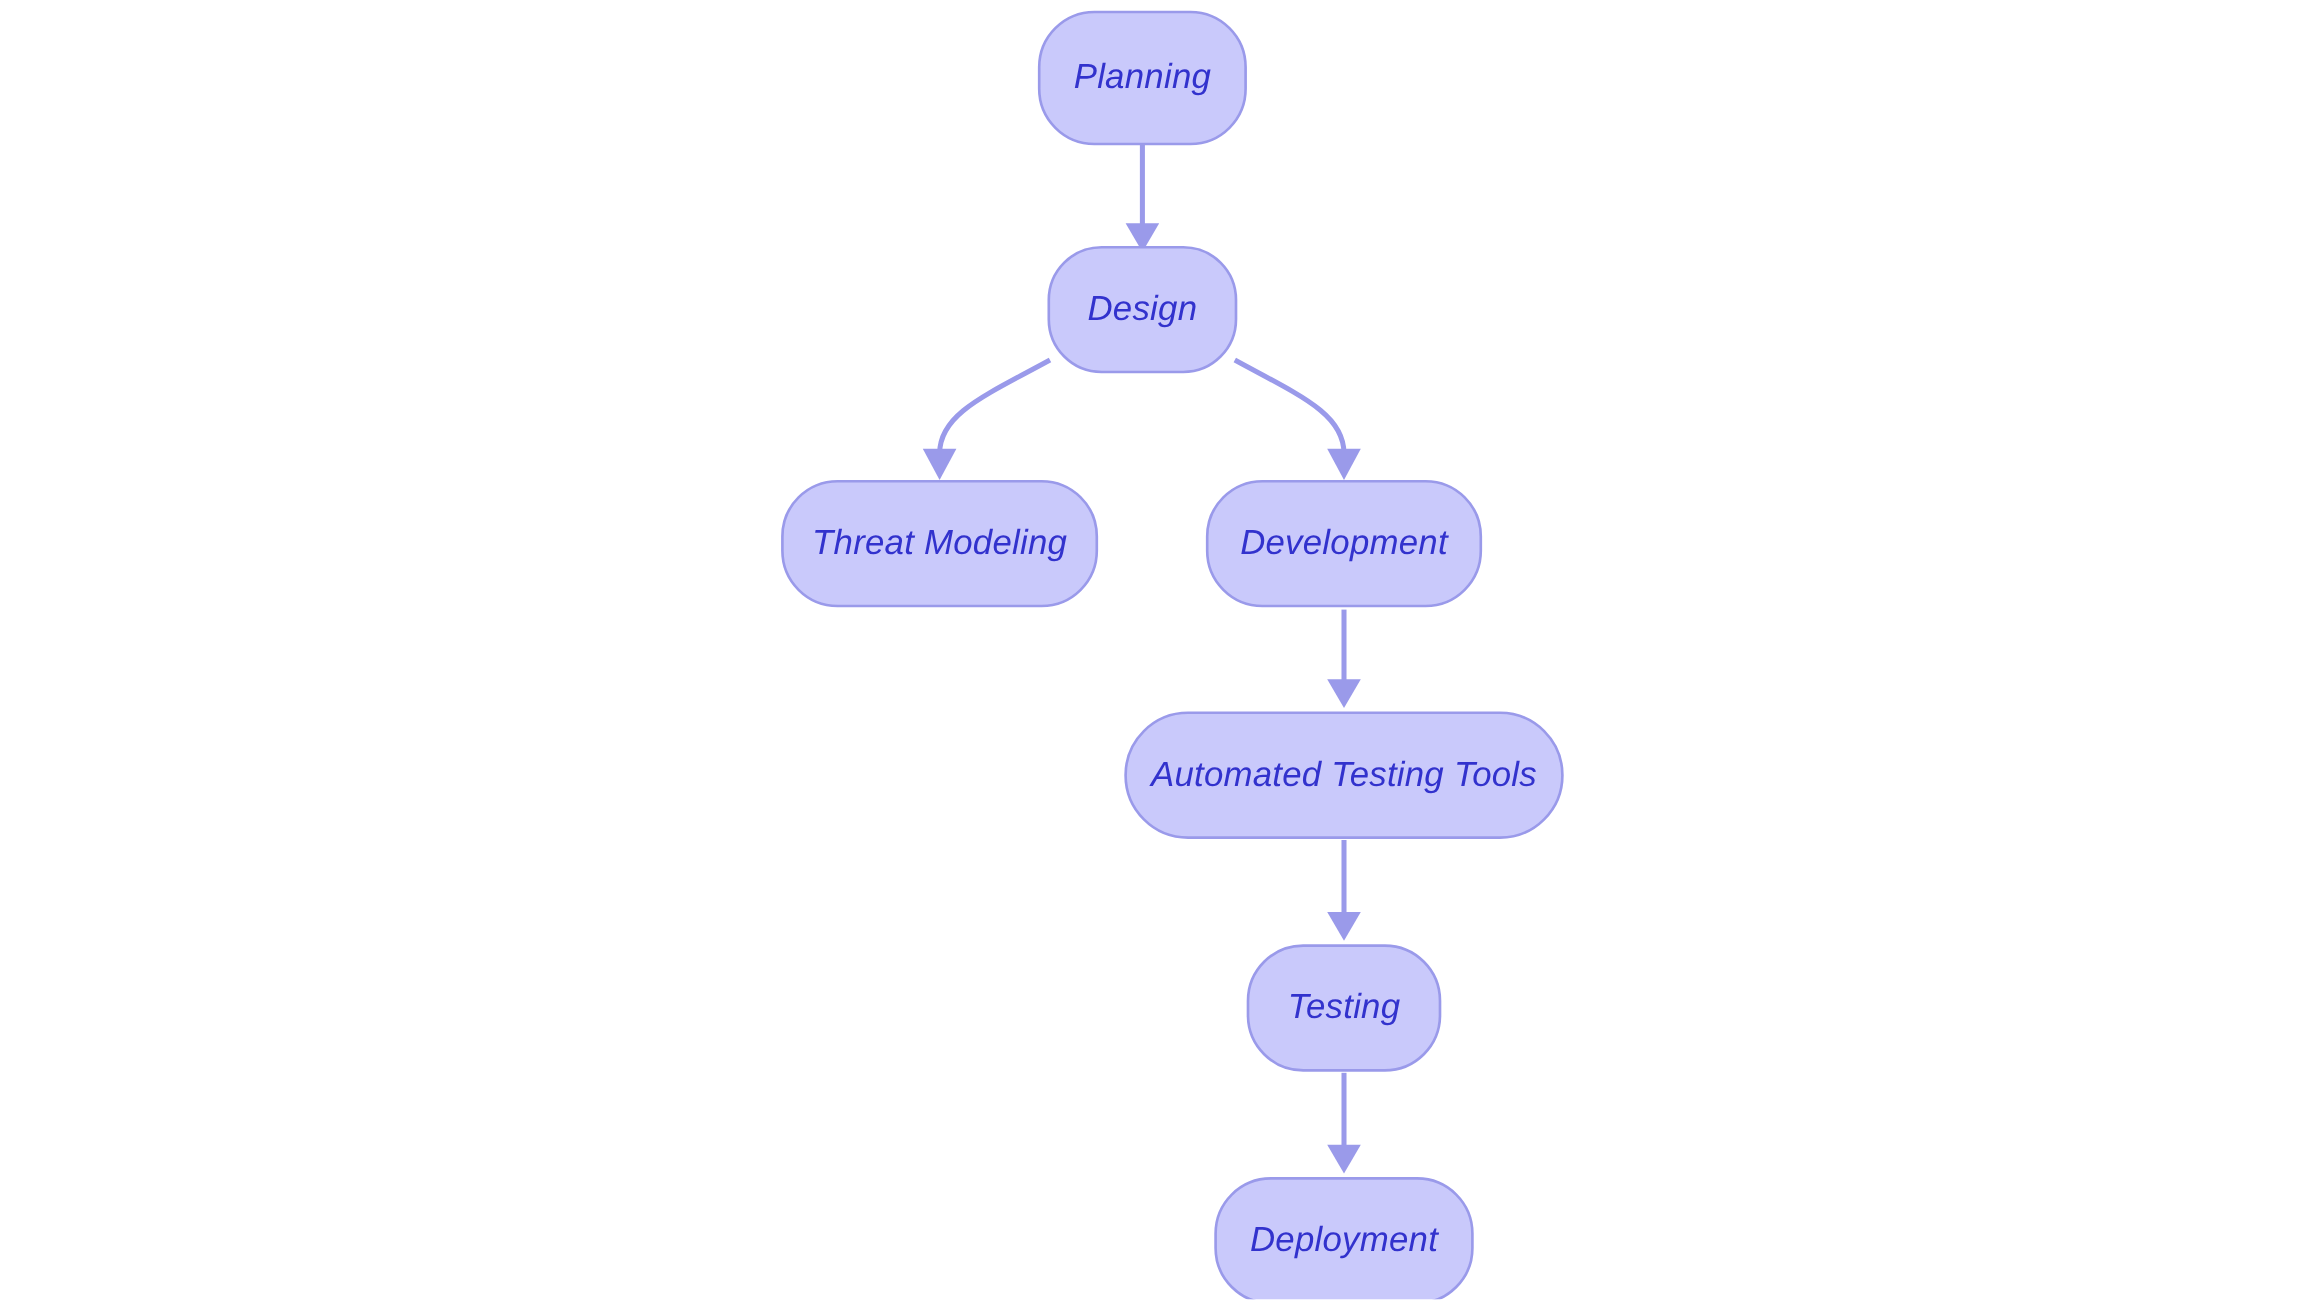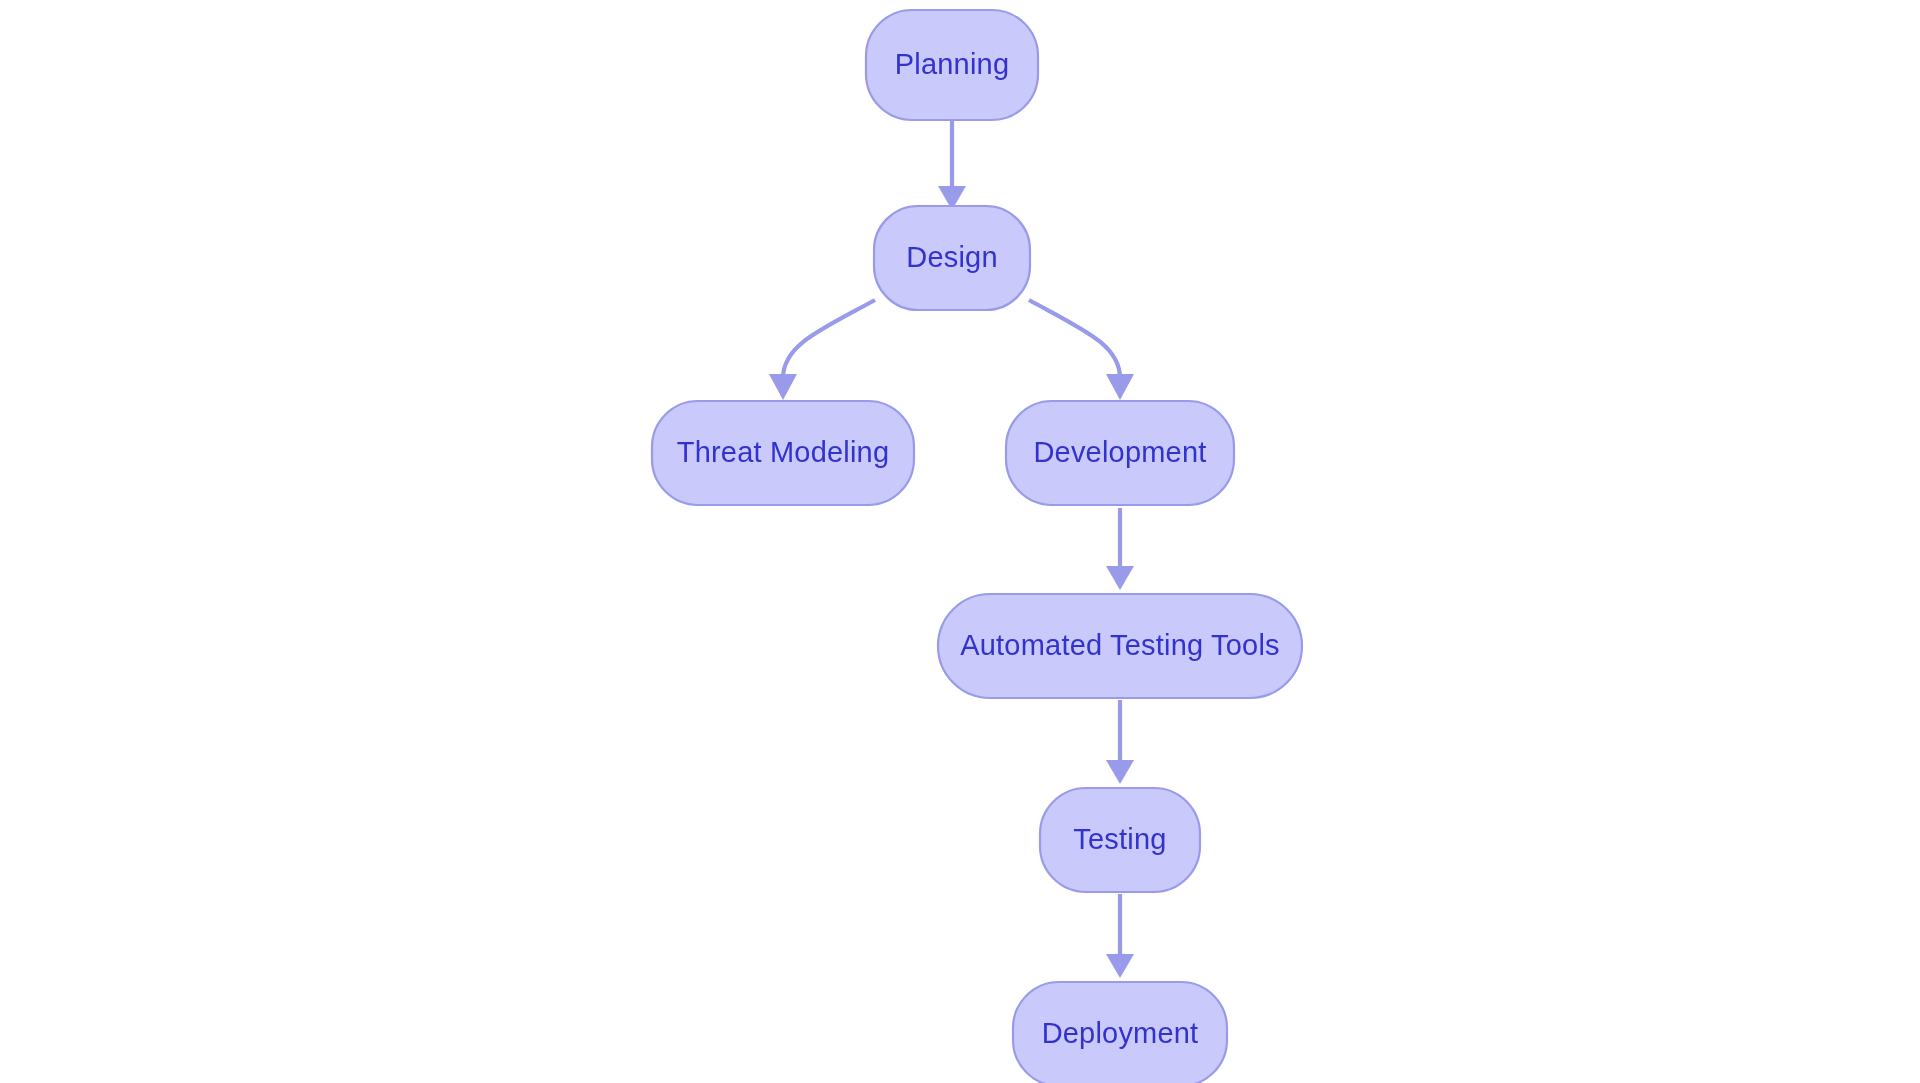--- a/index.html
+++ b/index.html
@@ -11,20 +11,21 @@
     width: 1920px;
     height: 1083px;
     overflow: hidden;
     font-family: "Liberation Sans", sans-serif;
   }
   #flowchart-root {
     position: relative;
     width: 1920px;
     height: 1083px;
     background: #ffffff;
+    font-style: italic;
   }
   svg#flow-svg {
     position: absolute;
     top: 0;
     left: 0;
     width: 1920px;
     height: 1083px;
     display: block;
   }
   .node-shape {

